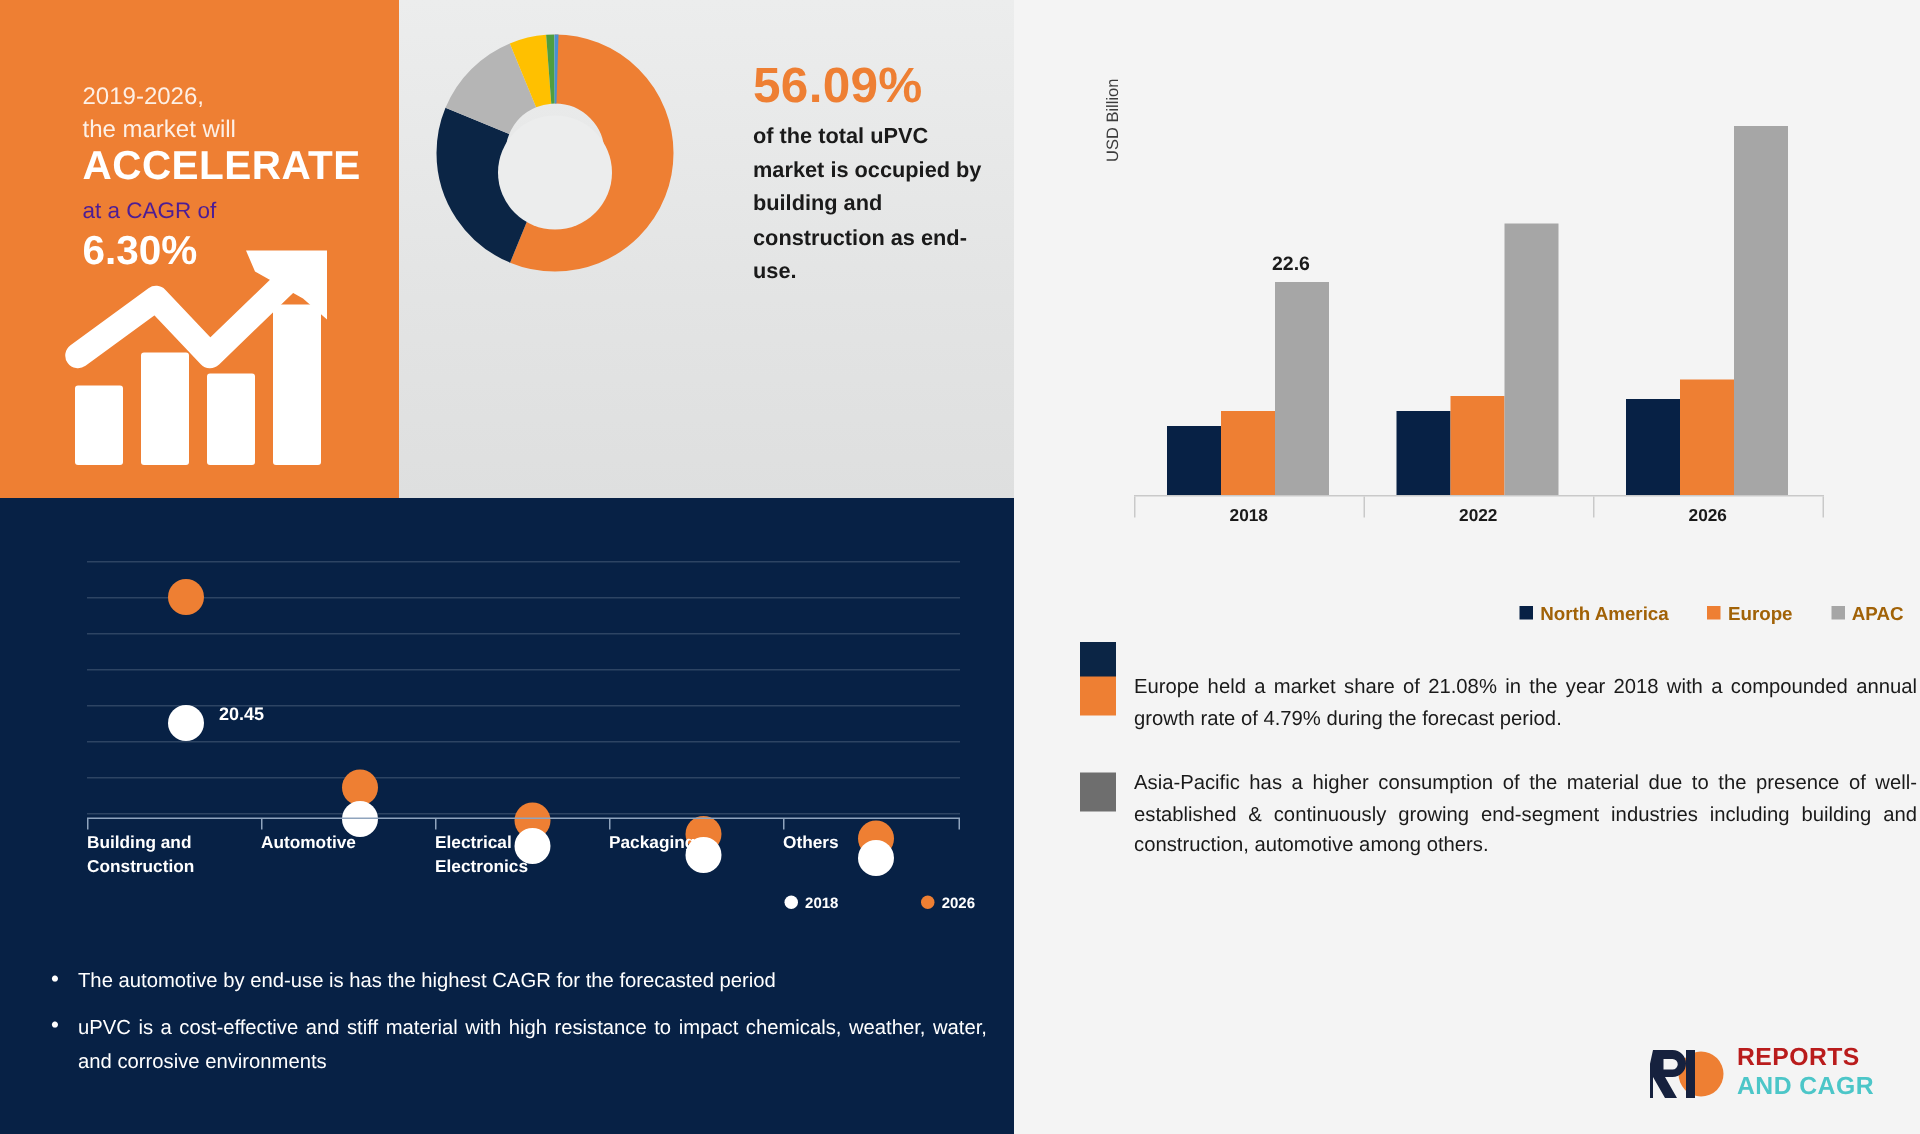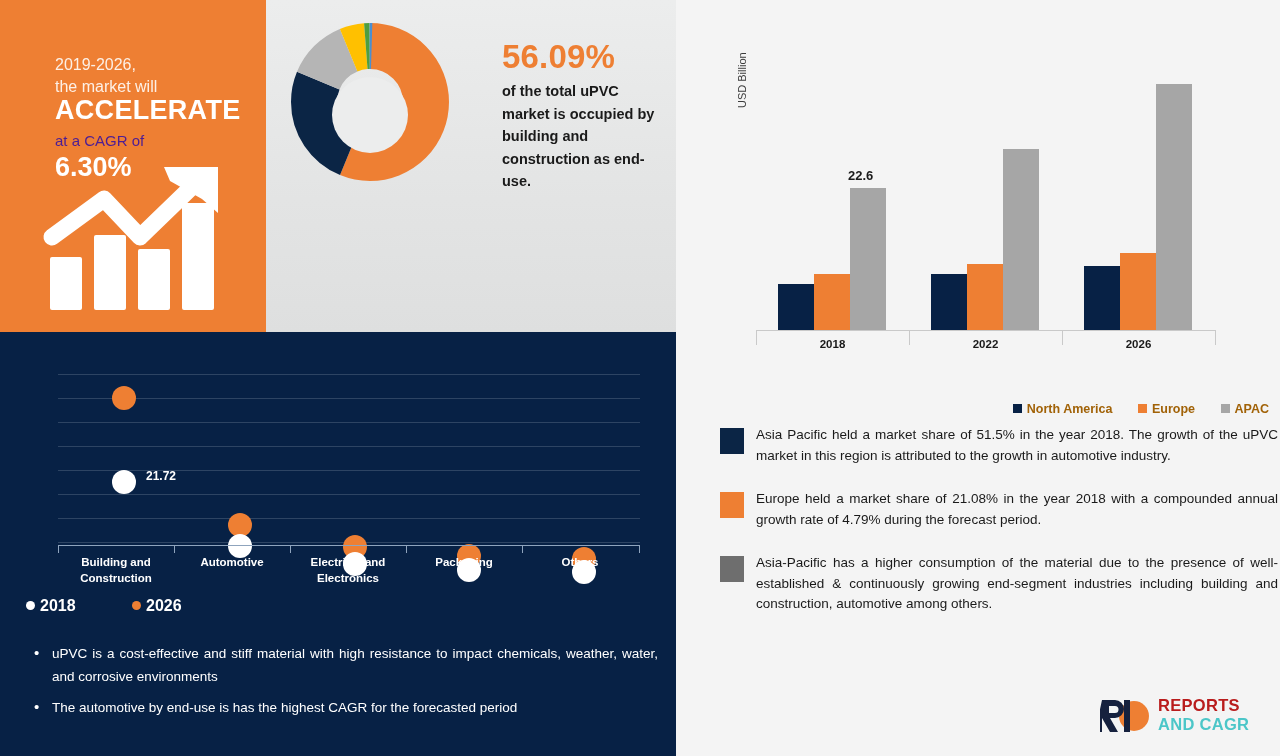--- a/index.html
+++ b/index.html
@@ -52,24 +52,24 @@
   .bubble-chart { position:absolute; left:58px; top:38px; width:582px; height:175px; }
   .grid-line { position:absolute; left:0; width:582px; height:1px; background:#2d4463; }
   .dot { position:absolute; width:24px; height:24px; border-radius:50%; }
   .dot-2026 { background:#ee7f33; }
   .dot-2018 { background:#ffffff; }
   .dot-label { position:absolute; font-size:12px; font-weight:bold; color:#fff; }
   .cat-axis { position:absolute; left:58px; top:213px; width:582px; height:8px; border-top:1px solid #8fa4bd; }
   .cat-tick { position:absolute; top:0; width:1px; height:7px; background:#8fa4bd; }
   .cat-labels { position:absolute; left:58px; top:222px; width:582px; height:46px; }
   .cat-label {
-    position:absolute; top:0; text-align:center;
+    position:absolute; top:0; text-align:left;
     font-size:11.5px; font-weight:bold; line-height:16px; color:#ffffff;
   }
-  .bchart-legend { position:absolute; left:0; top:265px; width:676px; text-align:left; font-size:16px; font-weight:bold; }
+  .bchart-legend { position:absolute; left:0; top:265px; width:676px; text-align:right; font-size:10px; font-weight:bold; }
   .bchart-legend span.swatch { display:inline-block; width:9px; height:9px; border-radius:50%; margin-right:5px; vertical-align:middle; position:relative; top:-1px; }
   .bchart-legend .entry { display:inline-block; margin:0 26px; }
   .bullets { position:absolute; left:22px; top:310px; width:636px; }
   .bullet { position:relative; padding-left:30px; margin-bottom:8px; font-size:13.5px; line-height:23px; color:#ffffff; text-align:justify; }
   .bullet::before { content:"•"; position:absolute; left:12px; top:-1px; font-size:15px; color:#ffffff; }
 
   
   .right-col { position:absolute; left:676px; top:0; width:604px; height:756px; background:#f4f4f4; }
 
   .bar-chart-area { position:absolute; left:0; top:0; width:604px; height:400px; }
@@ -161,21 +161,21 @@
         <div class="grid-line" style="top:28px"></div>
         <div class="grid-line" style="top:52px"></div>
         <div class="grid-line" style="top:76px"></div>
         <div class="grid-line" style="top:100px"></div>
         <div class="grid-line" style="top:124px"></div>
         <div class="grid-line" style="top:148px"></div>
         <div class="grid-line" style="top:172px"></div>
 
         <div class="dot dot-2026" style="left:54px;  top:16px"></div>
         <div class="dot dot-2018" style="left:54px;  top:100px"></div>
-        <div class="dot-label" style="left:88px; top:99px">21.72</div>
+        <div class="dot-label" style="left:88px; top:99px">20.45</div>
 
         <div class="dot dot-2026" style="left:170px; top:143px"></div>
         <div class="dot dot-2018" style="left:170px; top:164px"></div>
 
         <div class="dot dot-2026" style="left:285px; top:165px"></div>
         <div class="dot dot-2018" style="left:285px; top:182px"></div>
 
         <div class="dot dot-2026" style="left:399px; top:174px"></div>
         <div class="dot dot-2018" style="left:399px; top:188px"></div>
 
@@ -203,22 +203,22 @@
       <div class="bchart-legend">
         <span class="entry">
           <span class="swatch" style="background:#ffffff"></span><span>2018</span>
         </span>
         <span class="entry">
           <span class="swatch" style="background:#ee7f33"></span><span>2026</span>
         </span>
       </div>
 
       <div class="bullets">
+        <div class="bullet">The automotive by end-use is has the highest CAGR for the forecasted period</div>
         <div class="bullet"> uPVC is a cost-effective and stiff material with high resistance to impact chemicals, weather, water, and corrosive environments</div>
-        <div class="bullet">The automotive by end-use is has the highest CAGR for the forecasted period</div>
       </div>
     </div>
   </div>
 
   <div class="right-col">
 
     <div class="bar-chart-area">
       <div class="ylabel">USD Billion</div>
 
       <div class="plot">
@@ -256,21 +256,20 @@
         </span>
         <span class="entry">
           <span class="swatch" style="background:#a6a6a6"></span><span>APAC</span>
         </span>
       </div>
     </div>
 
     <div class="notes">
       <div class="note">
         <span class="swatch" style="background:#0b2545"></span>
-        <p>Asia Pacific held a market share of 51.5% in the year 2018. The growth of the uPVC market in this region is attributed to the growth in automotive industry.</p>
       </div>
       <div class="note">
         <span class="swatch" style="background:#ee7f33"></span>
         <p>Europe held a market share of 21.08% in the year 2018 with a compounded annual growth rate of 4.79% during the forecast period.</p>
       </div>
       <div class="note">
         <span class="swatch" style="background:#6e6e6e"></span>
         <p>Asia-Pacific has a higher consumption of the material due to the presence of well-established &amp; continuously growing end-segment industries including building and construction, automotive among others.</p>
       </div>
     </div>

